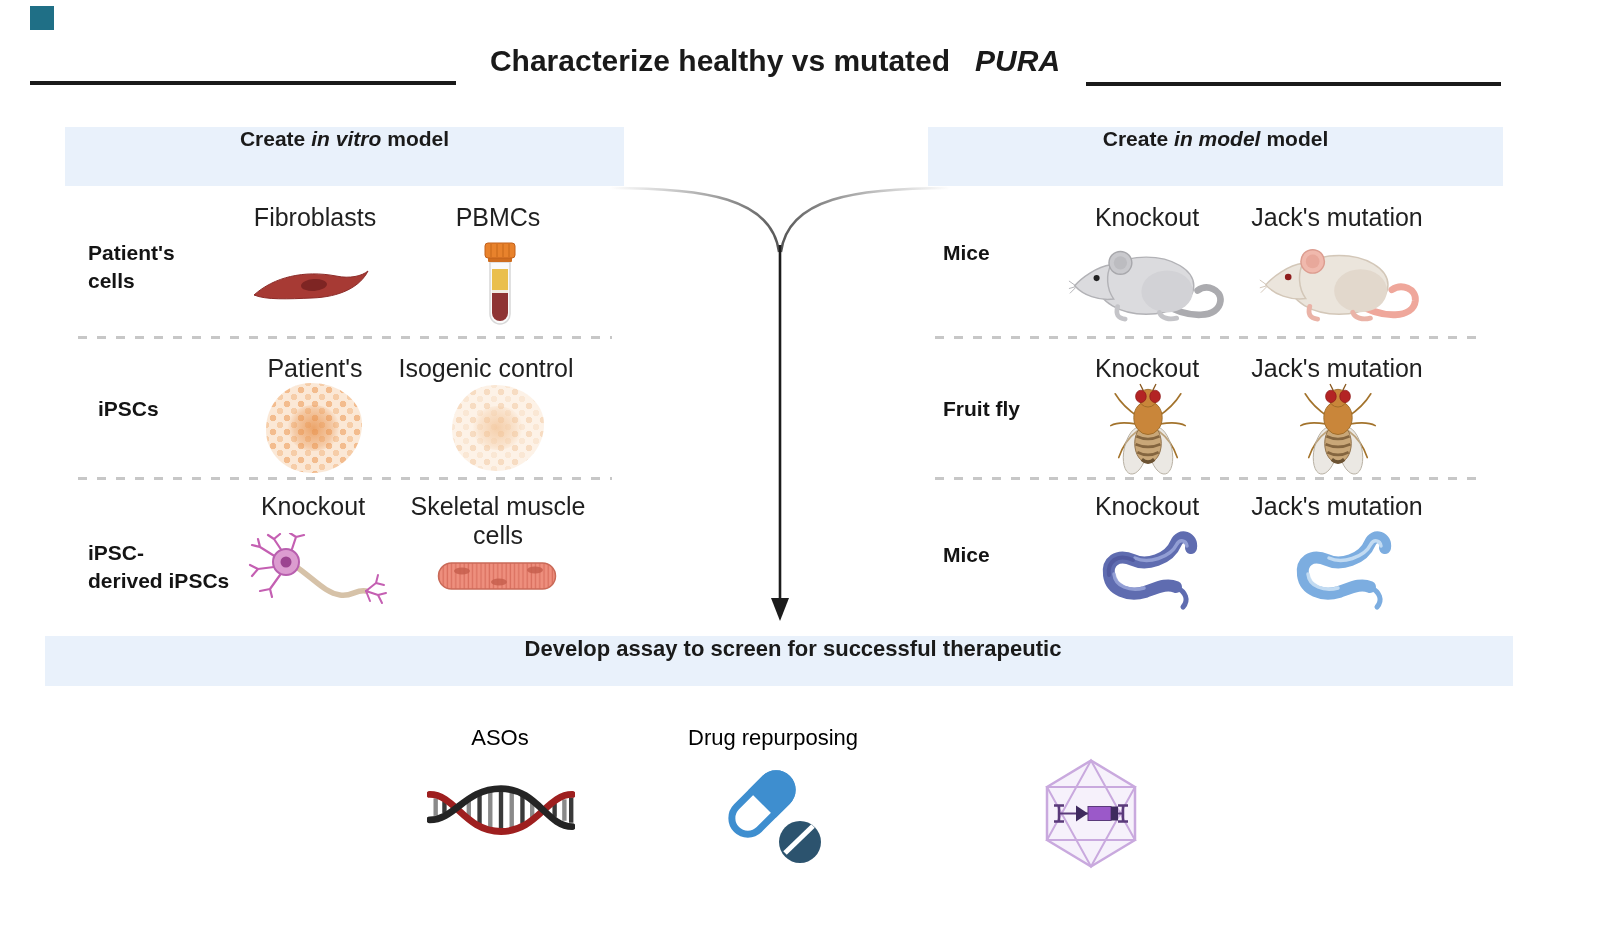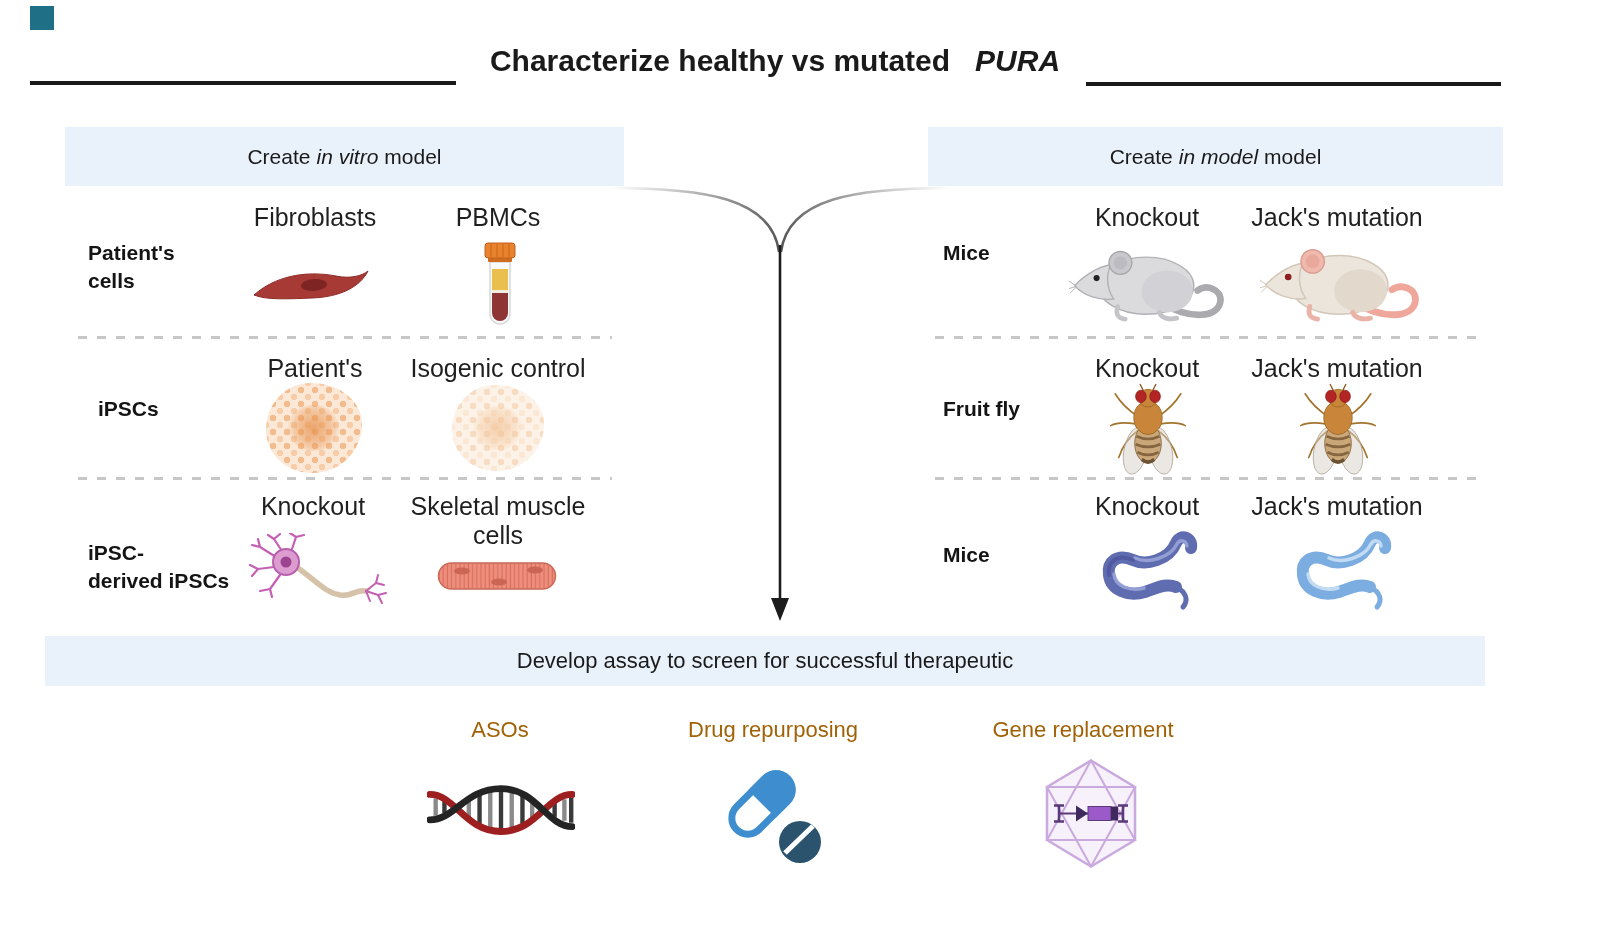--- a/index.html
+++ b/index.html
@@ -6,30 +6,30 @@
   .canvas{position:relative;width:1600px;height:932px;background:#ffffff;overflow:hidden;
           font-family:"Liberation Sans",sans-serif;color:#1a1a1a;}
   .abs{position:absolute;}
   .corner{left:30px;top:6px;width:24px;height:24px;background:#1f6f86;}
   .title{left:440px;top:44px;width:670px;text-align:center;font-size:30px;font-weight:700;line-height:34px;}
   .title-l1{display:flex;justify-content:center;gap:25px;}
   .gene{font-style:italic;}
   .rule{background:#1a1a1a;height:4px;}
   .rule-left{left:30px;top:81px;width:426px;}
   .rule-right{left:1086px;top:82px;width:415px;}
-  .band{background:var(--band,#e9f1fb);display:flex;align-items:center;justify-content:center;
-        font-weight:400;font-size:21px;}
+  .band{background:var(--band,#e9f1fb);display:flex;align-items:flex-start;justify-content:center;
+        font-weight:700;font-size:21px;}
   .band-vitro{left:65px;top:127px;width:559px;height:59px;}
   .band-vivo{left:928px;top:127px;width:575px;height:59px;}
-  .band-bottom{left:45px;top:636px;width:1440px;height:50px;font-size:22px;}
+  .band-bottom{left:45px;top:636px;width:1440px;height:50px;font-size:22px;padding-left:28px;}
   .hdr-flex{display:flex;gap:6px;align-items:baseline;}
   .col-label{font-size:25px;color:#1f1f1f;text-align:center;}
   .row-label{font-size:21px;font-weight:700;color:#141414;line-height:28px;}
   .dashline{height:3px;background:repeating-linear-gradient(90deg,#c7c7c7 0 9px,transparent 9px 19px);}
-  .therapy-label{font-size:22px;color:#a16207;text-align:center;}
+  .therapy-label{font-size:22px;color:#000000;text-align:center;margin-top:8px;}
   .colony{background-color:#fbe8d6;
     background-image:radial-gradient(#f3bc8e 32%,rgba(0,0,0,0) 36%),radial-gradient(#f6cda8 30%,rgba(0,0,0,0) 34%);
     background-size:14px 14px,14px 14px;background-position:0 0,7px 7px;
     border-radius:47% 53% 52% 48% / 52% 46% 55% 48%;}
   .colony::after{content:"";position:absolute;left:22%;top:24%;width:55%;height:52%;border-radius:50%;
     background:radial-gradient(circle,rgba(232,148,80,.8) 0%,rgba(232,148,80,.35) 55%,rgba(232,148,80,0) 75%);}
   .colony.control{background-color:#fdf2e7;
     background-image:radial-gradient(#f7dcc2 32%,rgba(0,0,0,0) 36%),radial-gradient(#fae7d4 30%,rgba(0,0,0,0) 34%);}
   .colony.control::after{background:radial-gradient(circle,rgba(242,195,150,.75) 0%,rgba(242,195,150,.3) 55%,rgba(242,195,150,0) 75%);}
   svg{display:block;}
@@ -62,21 +62,21 @@
     <div class="hdr-flex">
       <span>Create</span>
       <span class="gene">in model</span>
       <span>model</span>
     </div>
   </div>
 
   <div class="abs col-label" style="left:240px;top:203px;width:150px;">Fibroblasts</div>
   <div class="abs col-label" style="left:423px;top:203px;width:150px;">PBMCs</div>
   <div class="abs col-label" style="left:240px;top:354px;width:150px;">Patient's</div>
-  <div class="abs col-label" style="left:408px;top:354px;width:180px;">Isogenic control</div>
+  <div class="abs col-label" style="left:396px;top:354px;width:180px;">Isogenic control</div>
   <div class="abs col-label" style="left:238px;top:492px;width:150px;">Knockout</div>
   <div class="abs col-label" style="left:383px;top:492px;width:230px;">Skeletal muscle cells</div>
 
   <div class="abs row-label" style="left:88px;top:239px;width:140px;">
     <div>Patient's</div>
     <div>cells</div>
   </div>
   <div class="abs row-label" style="left:98px;top:395px;width:140px;">
     <div>iPSCs</div>
   </div>
@@ -261,21 +261,20 @@
     <line x1="180" y1="65" x2="180" y2="422" stroke="#1c1c1c" stroke-width="2.6"></line>
     <polygon points="171,418 189,418 180,441" fill="#1c1c1c"></polygon>
   </svg>
 
   <div class="abs band band-bottom">
     <span>Develop assay to screen for successful therapeutic</span>
   </div>
 
   <div class="abs therapy-label" style="left:430px;top:717px;width:140px;">ASOs</div>
   <div class="abs therapy-label" style="left:663px;top:717px;width:220px;">Drug repurposing</div>
-  <div class="abs therapy-label" style="left:963px;top:717px;width:240px;">Gene replacement</div>
 
   <svg class="abs" style="left:427px;top:773px;" width="148" height="78" viewBox="0 0 150 80">
     <g stroke-width="4.5">
       <line x1="8" y1="26" x2="8" y2="44" stroke="#8a8a8a"></line>
       <line x1="17" y1="29" x2="17" y2="41" stroke="#3a3a3a"></line>
       <line x1="42" y1="25" x2="42" y2="48" stroke="#8a8a8a"></line>
       <line x1="53" y1="19" x2="53" y2="54" stroke="#3a3a3a"></line>
       <line x1="64" y1="18" x2="64" y2="57" stroke="#8a8a8a"></line>
       <line x1="75" y1="18" x2="75" y2="58" stroke="#3a3a3a"></line>
       <line x1="86" y1="19" x2="86" y2="56" stroke="#8a8a8a"></line>

